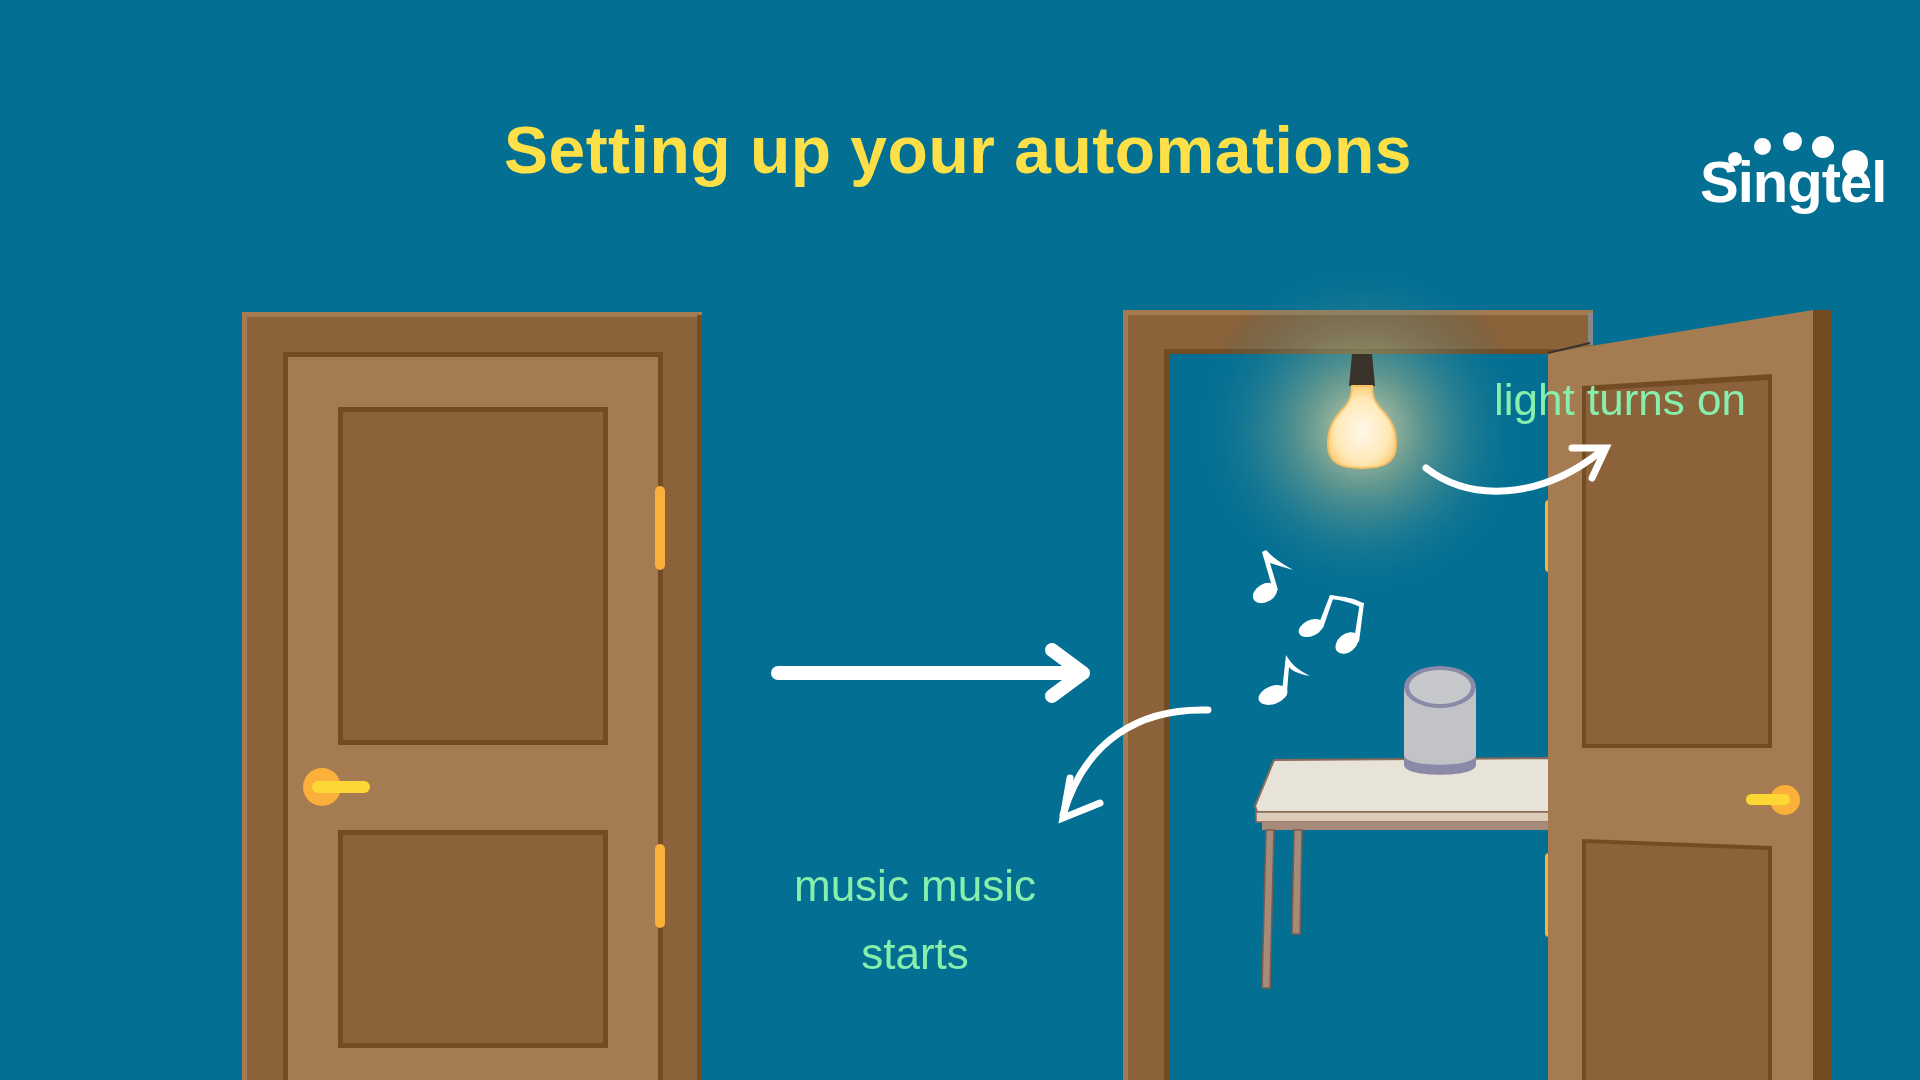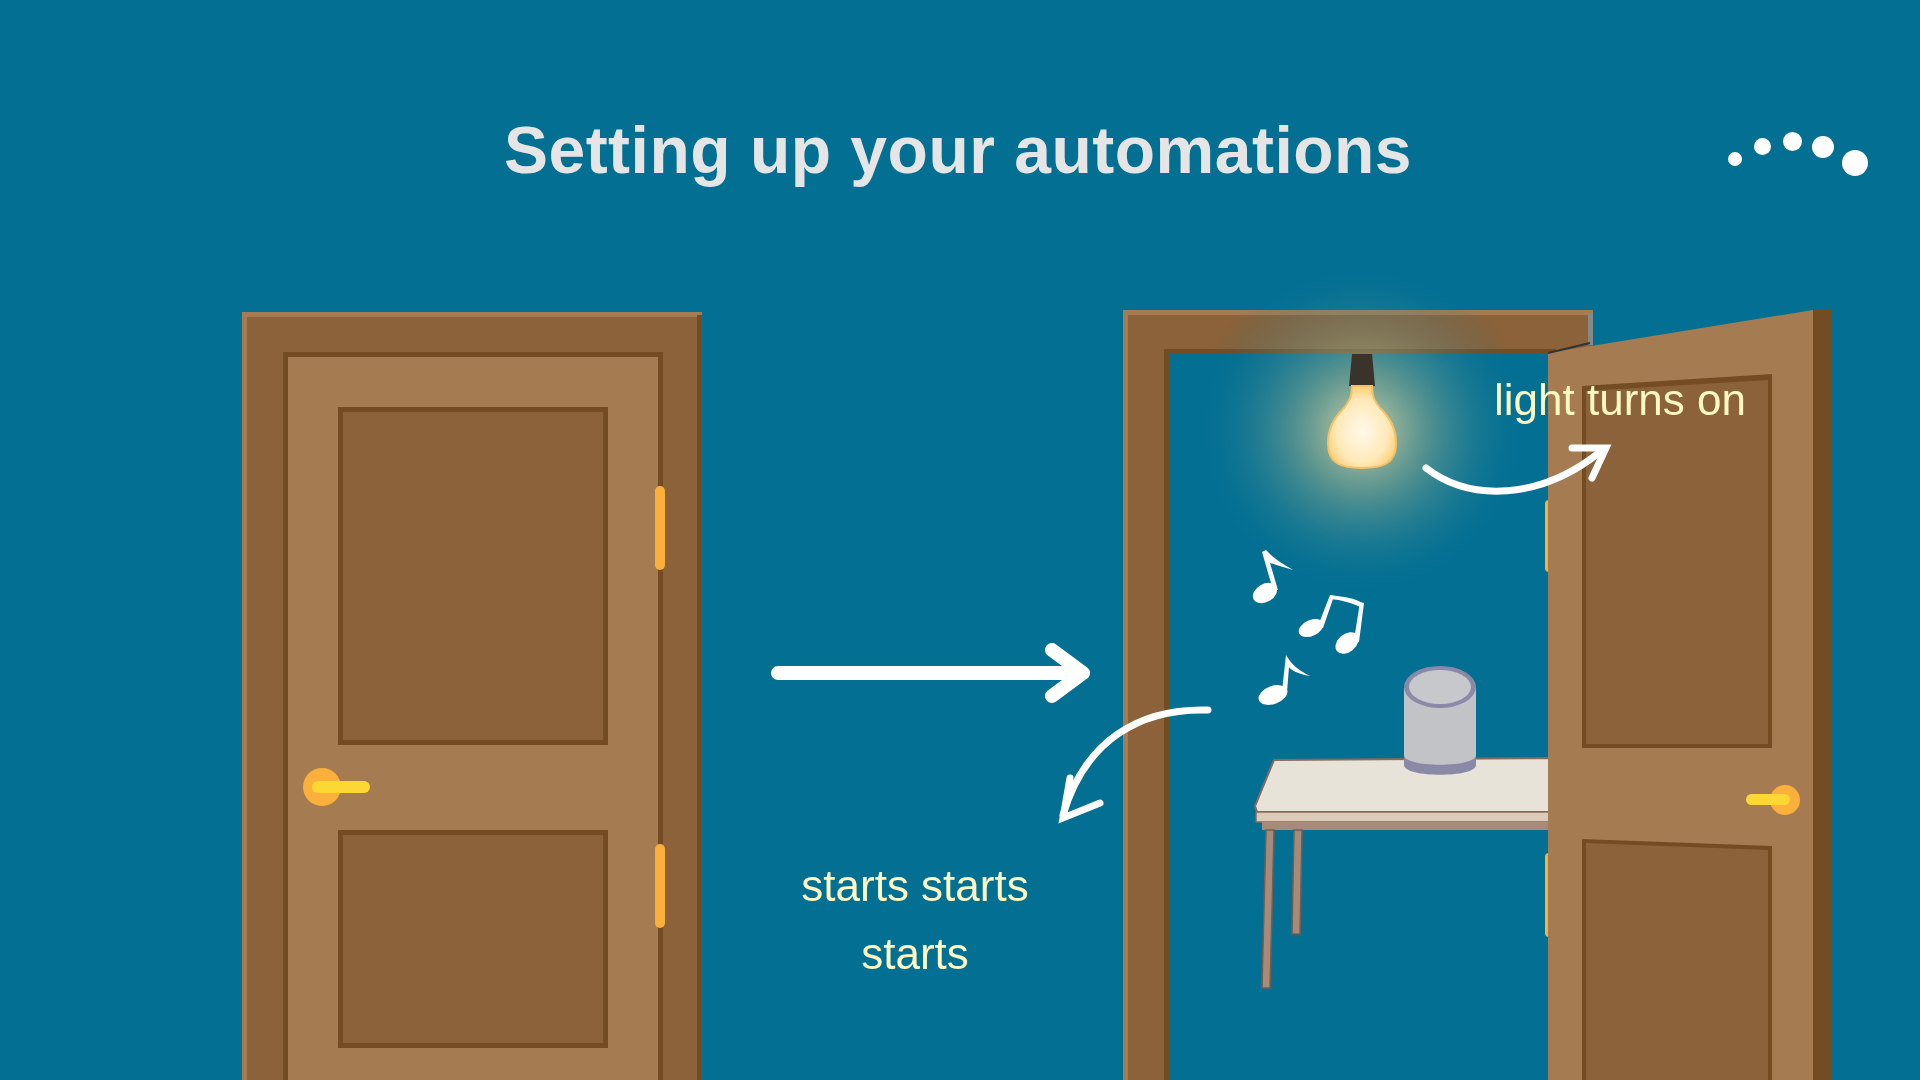--- a/index.html
+++ b/index.html
@@ -1,35 +1,36 @@
 <!DOCTYPE html>
 <html><head>
 <meta charset="utf-8">
 <style>
   html, body { margin:0; padding:0; }
   body { width:1920px; height:1080px; overflow:hidden; background:#026f93; position:relative; font-family:"Liberation Sans", sans-serif; }
   .abs { position:absolute; }
-  .title { left:0; width:1920px; top:112px; text-align:center; color:#e5e5e5; font-size:66px; font-weight:bold; letter-spacing:0.5px; padding-right:0; }
+  .title { left:0; width:1920px; top:112px; text-align:center; color:#fde047; font-size:66px; font-weight:bold; letter-spacing:0.5px; padding-right:0; }
   .title span { display:inline-block; transform:translateX(-2px); }
   .logo { left:1700px; top:110px; width:170px; height:100px; }
   .logo-text { position:absolute; left:0; top:32px; font-size:58px; font-weight:bold; color:#fff; letter-spacing:-1px; }
   .dot { position:absolute; background:#fff; border-radius:50%; }
-  .label { color:#fef9c3; font-size:44px; text-align:center; line-height:68px; }
+  .label { color:#86efac; font-size:44px; text-align:center; line-height:68px; }
 </style>
 </head>
 <body>
 
 <div class="abs title"><span>Setting up your automations</span></div>
 
 <div class="abs logo">
   <div class="dot" style="left:28px;top:42px;width:14px;height:14px;"></div>
   <div class="dot" style="left:54px;top:28px;width:17px;height:17px;"></div>
   <div class="dot" style="left:83px;top:22px;width:19px;height:19px;"></div>
   <div class="dot" style="left:112px;top:26px;width:22px;height:22px;"></div>
   <div class="dot" style="left:142px;top:40px;width:26px;height:26px;"></div>
+  <div class="logo-text" style="top:38px;">Singtel</div>
 </div>
 
 <svg class="abs" style="left:0;top:0;" width="1920" height="1080" viewBox="0 0 1920 1080">
   <defs>
     <radialGradient id="glow" cx="50%" cy="50%" r="50%">
       <stop offset="0%" stop-color="#f4e6b0" stop-opacity="0.85"></stop>
       <stop offset="35%" stop-color="#a8b58c" stop-opacity="0.55"></stop>
       <stop offset="100%" stop-color="#026f93" stop-opacity="0"></stop>
     </radialGradient>
     <radialGradient id="bulbfill" cx="50%" cy="55%" r="55%">
@@ -124,14 +125,14 @@
     <rect x="1746" y="794" width="44" height="11" rx="5.5" fill="#fdd835"></rect>
   </g>
 
   <g stroke="#fff" stroke-width="7" stroke-linecap="round" fill="none">
     <path d="M1426,468 C1470,502 1540,500 1600,452"></path>
     <polyline points="1572,448 1606,448 1592,478"></polyline>
   </g>
 </svg>
 
 <div class="abs label" style="left:1440px;top:366px;width:360px;">light turns on</div>
-<div class="abs label" style="left:735px;top:852px;width:360px;">starts starts</div>
+<div class="abs label" style="left:735px;top:852px;width:360px;">music music</div>
 <div class="abs label" style="left:735px;top:920px;width:360px;">starts</div>
 
 </body></html>

